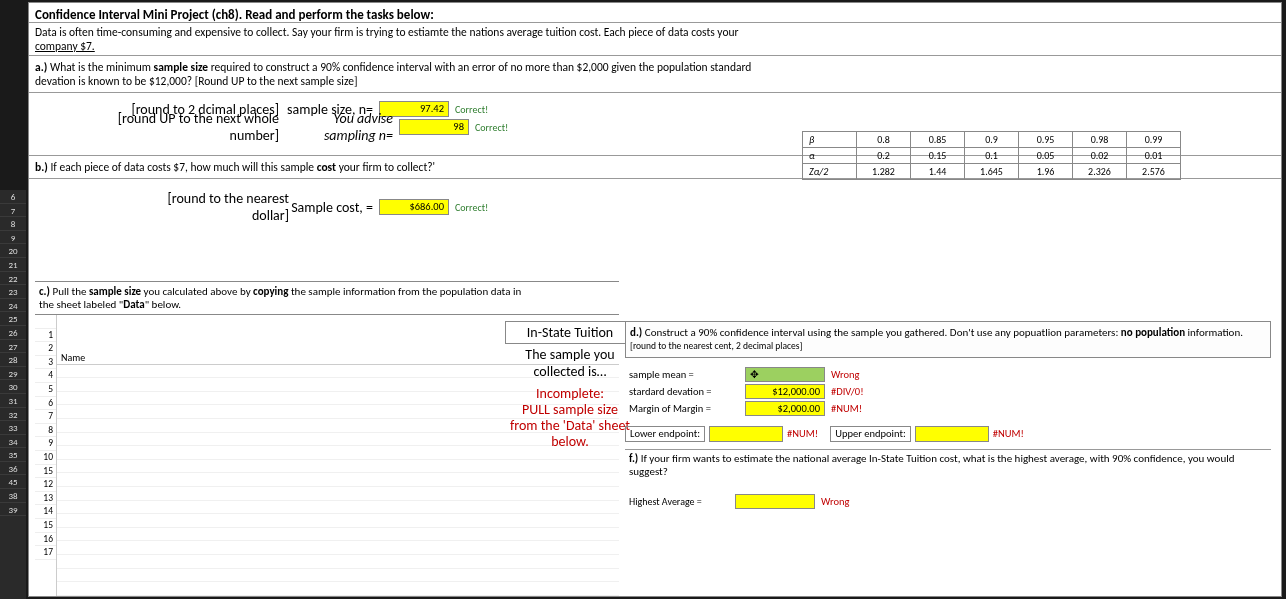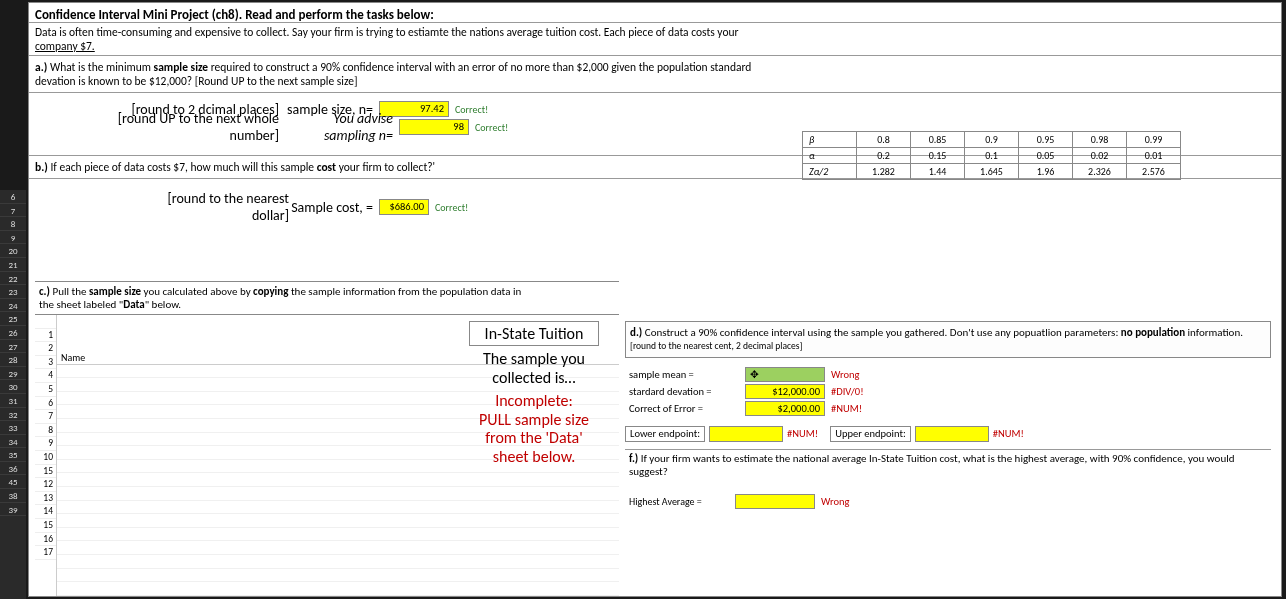--- a/index.html
+++ b/index.html
@@ -166,24 +166,24 @@
     text-align: right;
     padding: 0 4px;
     height: 15px;
     line-height: 13px;
   }
   .calcrow .cs {
     padding-left: 6px;
   }
   .samplebox {
     position: absolute;
-    left: 440px;
+    left: 476px;
     top: 318px;
     width: 130px;
-    font-size: 16px;
+    font-size: 14px;
   }
   .samplebox .hd {
     border: 1px solid #888;
     text-align: center;
     padding: 2px;
   }
   .samplebox .t1 {
     text-align: center;
     padding: 3px 2px;
     line-height: 1.2;
@@ -311,21 +311,21 @@
   </tbody>
     </table>
 
   <div class="section" style="margin-top:20px;border-top:1px solid #999;border-bottom:1px solid #999;">
     <b>b.)</b><span>  If each piece of data costs $7, how much will this sample <b>cost</b> your firm to collect?'</span>
   </div>
   <div style="padding:18px 0 8px 100px;">
     <div class="inputrow">
       <span class="lbl-r" style="width:160px;">[round to the nearest dollar]</span>
       <span class="lbl-r" style="width:90px;padding-right:6px;">Sample cost, =</span>
-      <span class="val yellow" style="width:50px;">$686.00</span>
+      <span class="val yellow" style="width:70px;">$686.00</span>
       <span class="status correct">Correct!</span>
     </div>
   </div>
 
   <div class="secC">
     <div class="box">
       <b>c.)</b>  Pull the <b>sample size</b> you calculated above by <b>copying</b> the sample information from the population data in<br>
       the sheet labeled "<b>Data</b>" below.
     </div>
     <div class="namegrid">
@@ -393,21 +393,21 @@
           <span style="float:left;">✥</span>
         </span>
       <span class="cs wrong">Wrong</span>
     </div>
     <div class="calcrow">
       <span class="cl">stardard devation =</span>
       <span class="cv yellow">$12,000.00</span>
       <span class="cs wrong">#DIV/0!</span>
     </div>
     <div class="calcrow">
-      <span class="cl">Correct of Error =</span>
+      <span class="cl">Margin of Margin =</span>
       <span class="cv yellow">$2,000.00</span>
       <span class="cs wrong">#NUM!</span>
     </div>
 
     <div class="endrow">
       <span class="el">Lower endpoint:</span>
       <span class="ev yellow"></span>
       <span class="wrong" style="margin-right:12px;">#NUM!</span>
       <span class="el">Upper endpoint:</span>
       <span class="ev yellow"></span>

